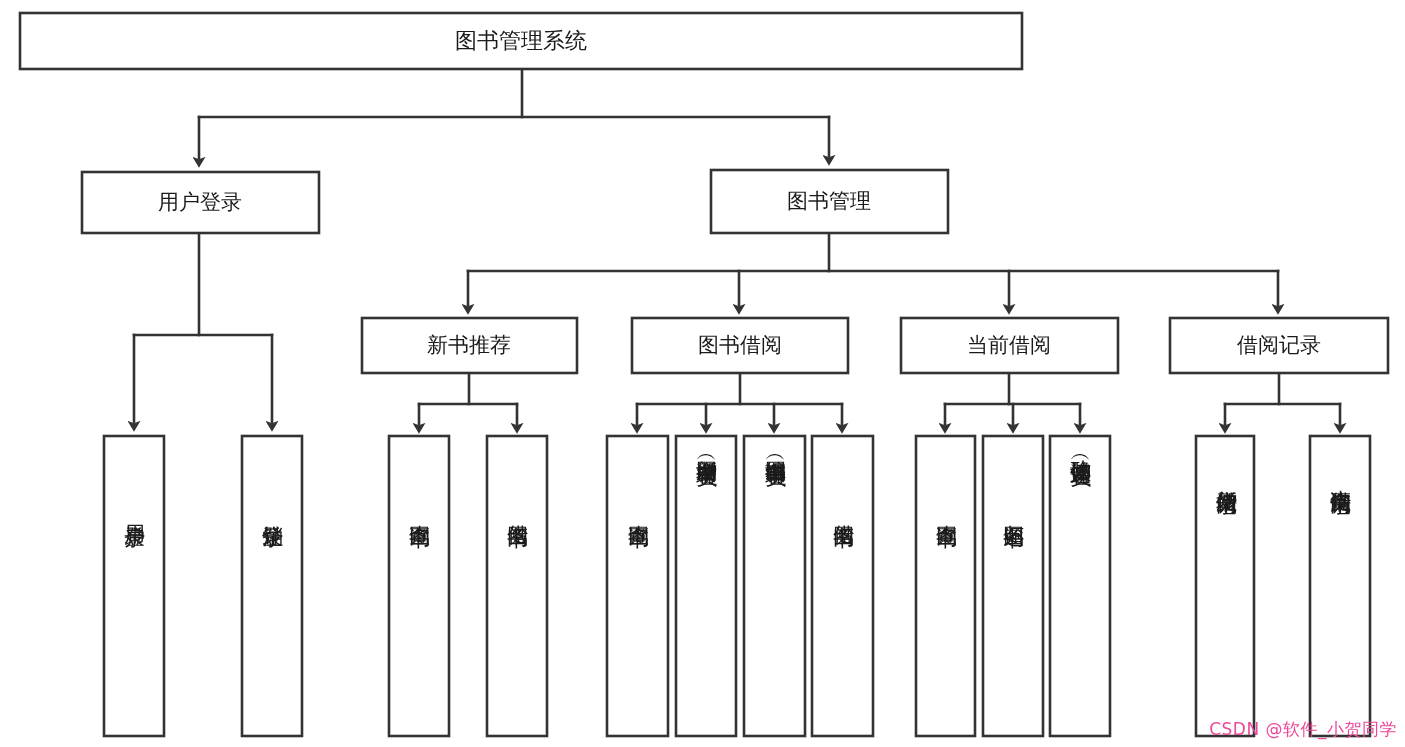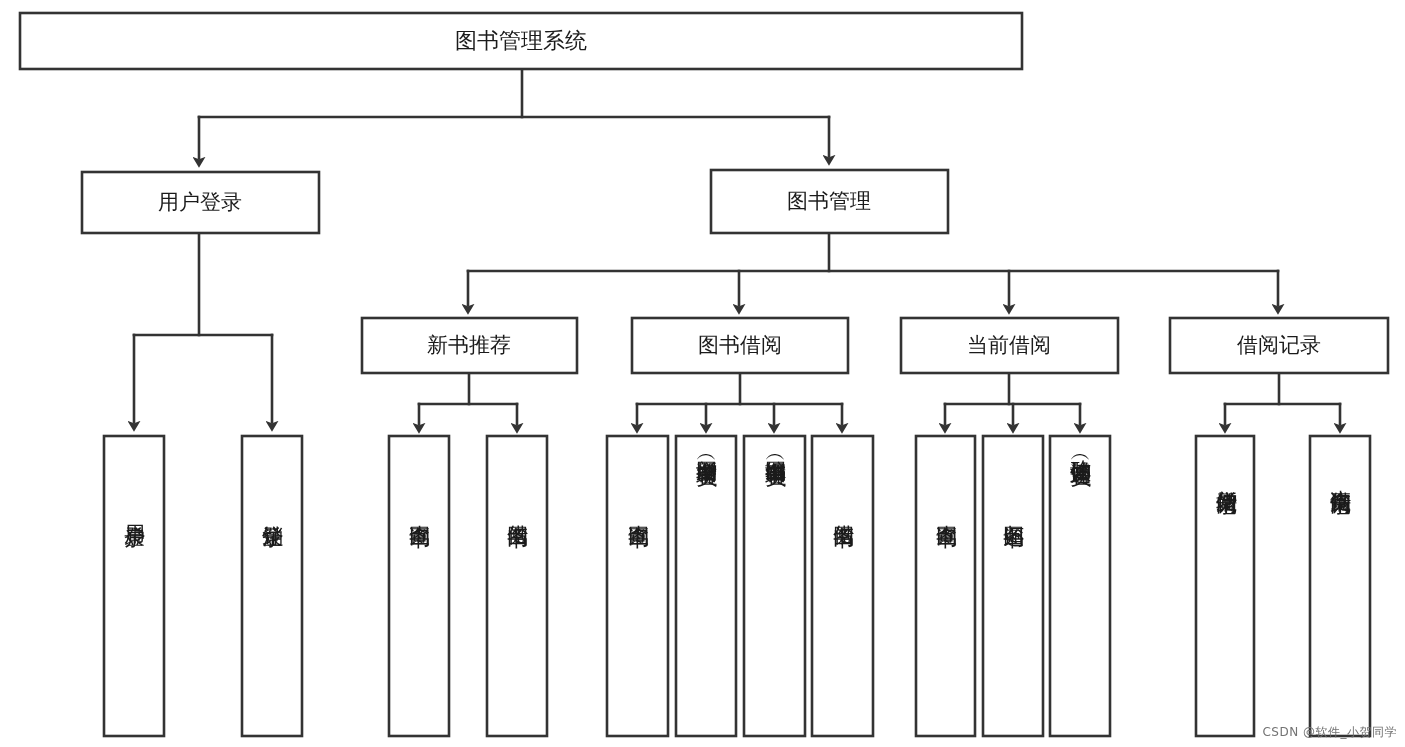--- a/index.html
+++ b/index.html
@@ -61,22 +61,22 @@
     white-space: nowrap;
     letter-spacing: 1px;
     text-align: left;
     pointer-events: none;
   }
   .watermark {
     position: absolute;
     right: 8px;
     bottom: 6px;
     font-family: "DejaVu Sans", "Liberation Sans", sans-serif;
-    font-size: 12px;
-    color: #737373;
+    font-size: 17px;
+    color: #ec4899;
     letter-spacing: 0.5px;
     white-space: nowrap;
   }
 </style>
 </head>
 <body>
 
 <svg id="diagram" viewBox="0 0 1405 747" xmlns="http://www.w3.org/2000/svg">
   <defs>
     <marker id="arrow" markerWidth="11" markerHeight="13" refX="1.2" refY="6.5" orient="auto" markerUnits="userSpaceOnUse">

